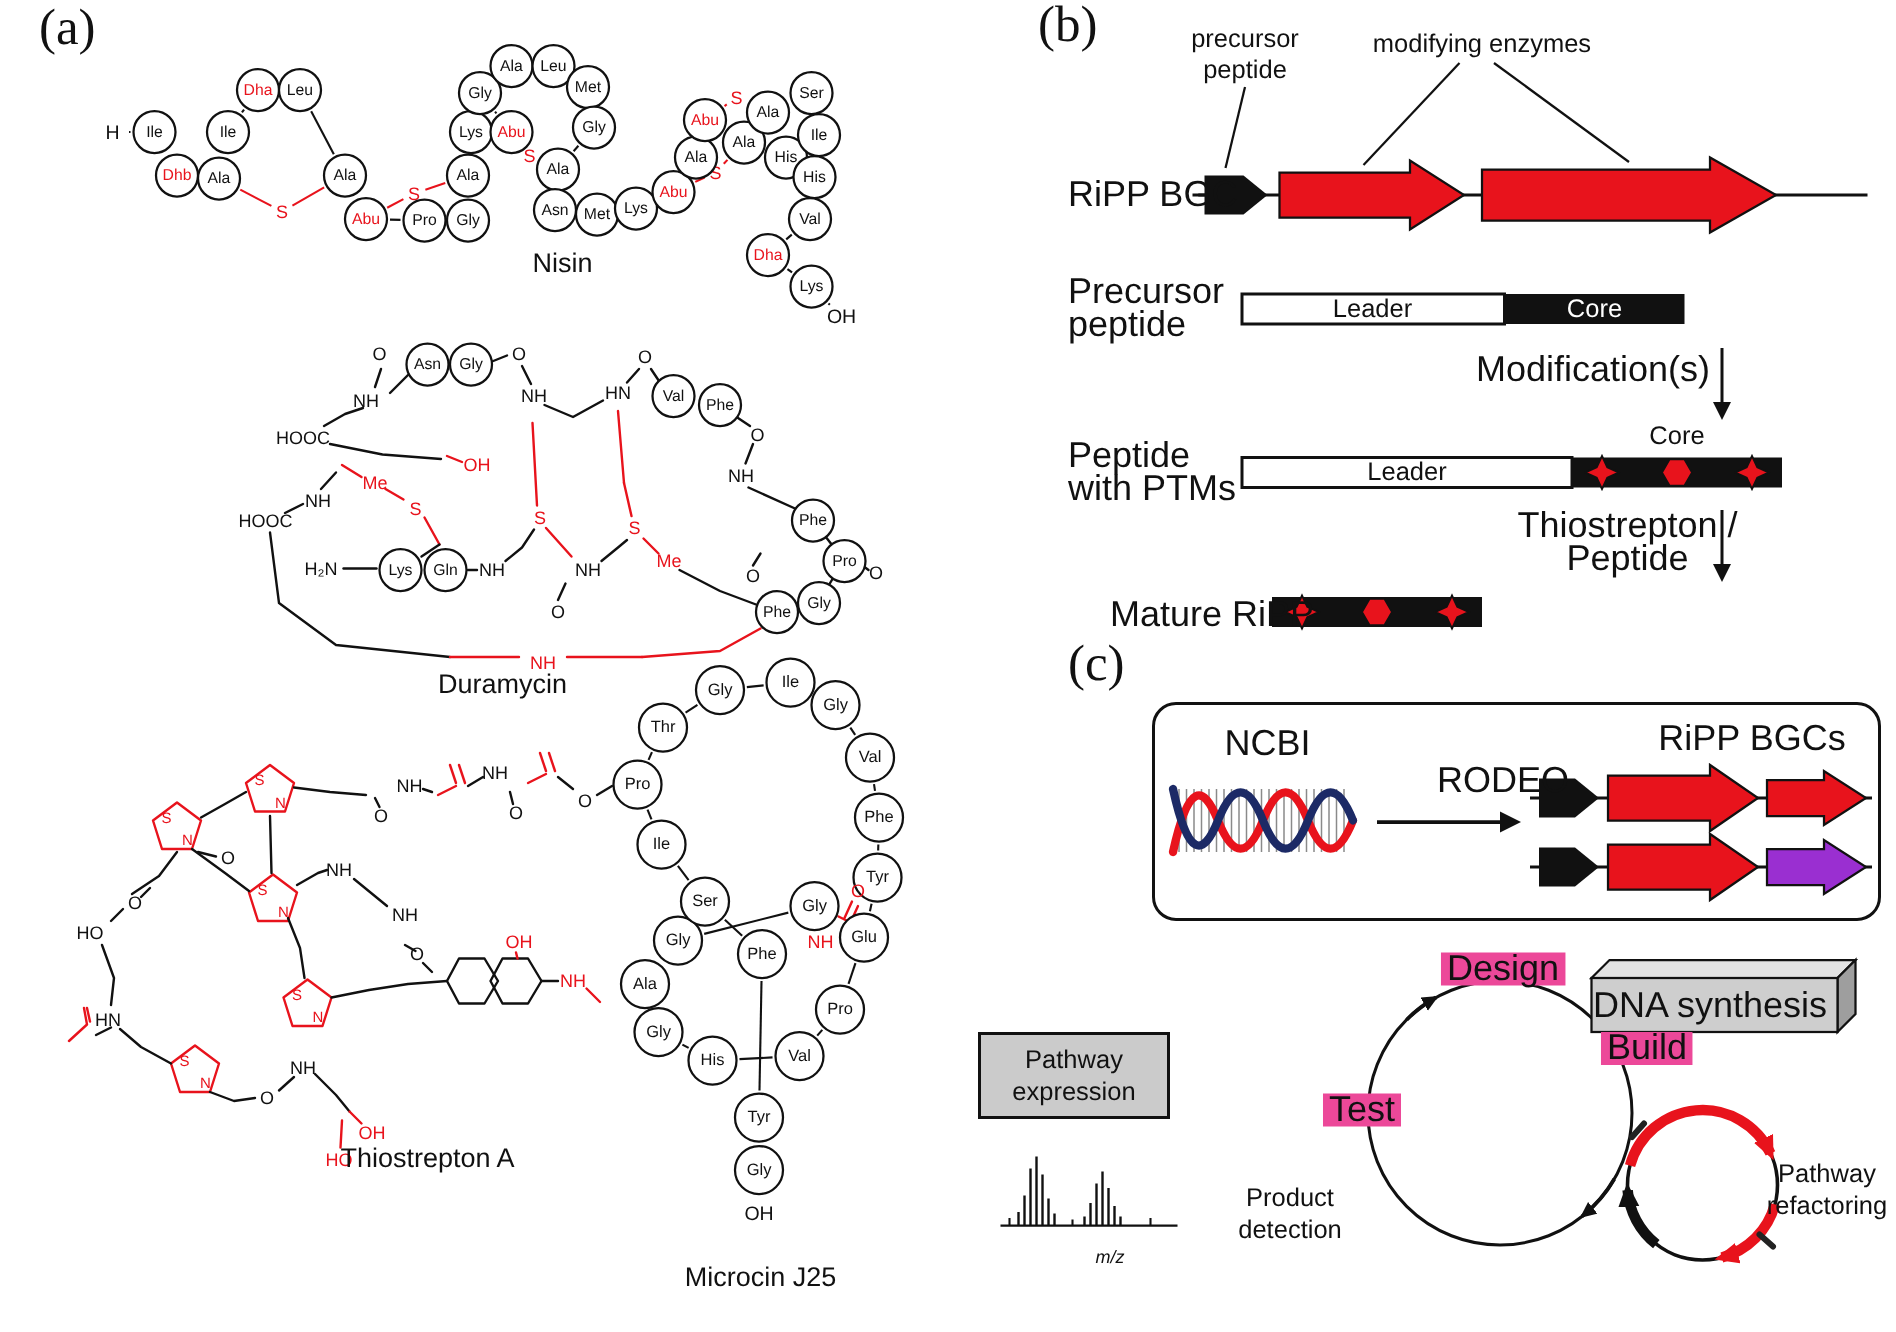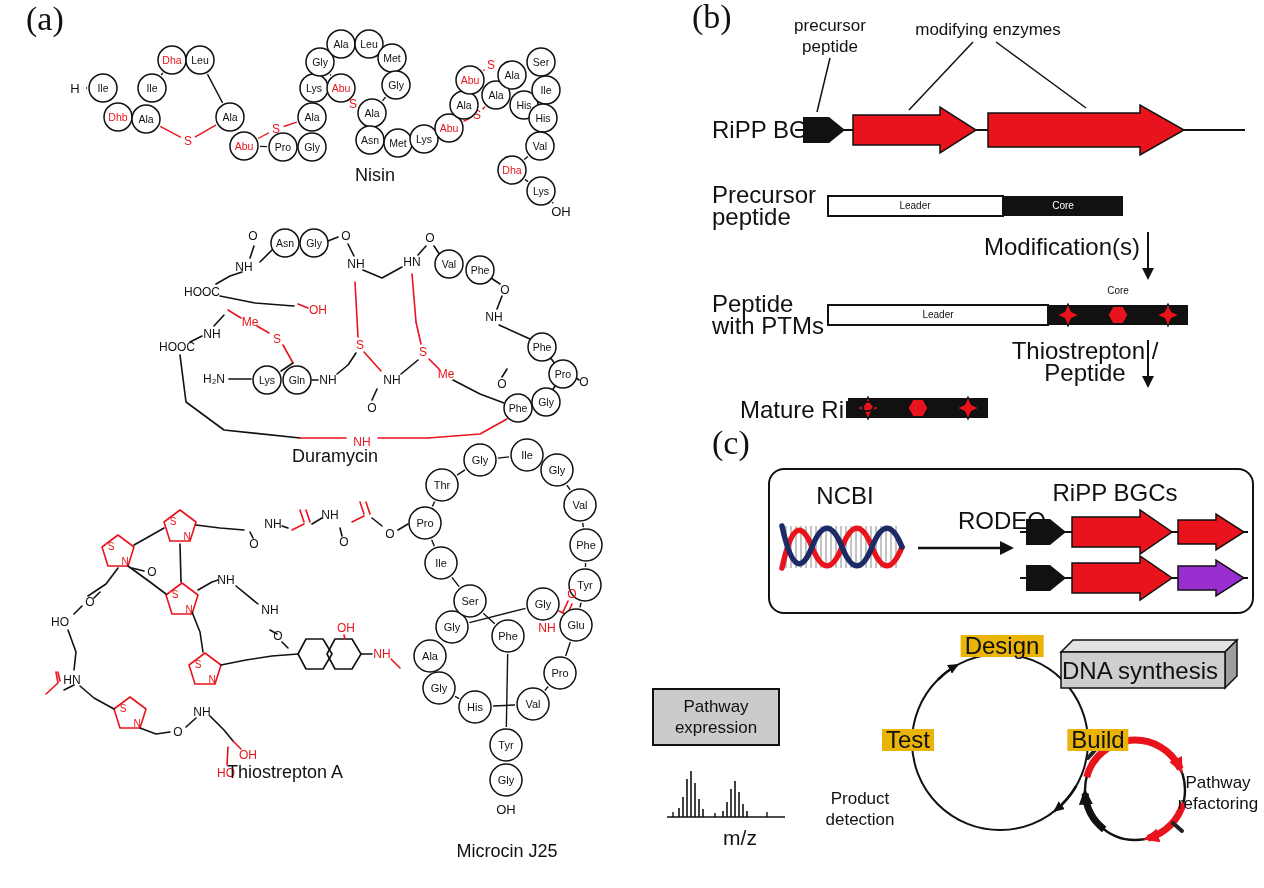--- a/index.html
+++ b/index.html
@@ -1,26 +1,26 @@
 <!DOCTYPE html>
 <html><head>
 <meta charset="utf-8">
 <style>
   body{margin:0;background:#fff}
   #canvas{position:relative;width:1264px;height:888px;background:#fff;font-family:"Liberation Sans",sans-serif;color:#111;overflow:hidden}
   svg{position:absolute;overflow:visible}
   .t{position:absolute;font-size:24px;color:#111;white-space:nowrap;line-height:22px}
   .c{transform:translate(-50%,-50%);text-align:center}
   .s17{font-size:17px;line-height:21px}
-  .s15{font-size:10px}
+  .s15{font-size:17px}
   .pl{font-family:"Liberation Serif",serif;font-size:34px}
-  .wbg{background:#eab308;padding:0 4px}
+  .wbg{background:#ec4899;padding:0 4px}
   .graybox{position:absolute;background:#cbcbcb;border:2px solid #111;display:flex;align-items:center;justify-content:center;text-align:center;font-size:17px;line-height:21px}
   .roundbox{position:absolute;border:2.5px solid #111;border-radius:16px;background:#fff}
-  .mz{font-size:21px}
+  .mz{font-style:italic;font-size:12px}
 </style>
 </head>
 <body>
 
 <div id="canvas">
 
   <div class="t pl" style="left:26px;top:8px">(a)</div>
   <div class="t pl" style="left:692px;top:6px">(b)</div>
   <div class="t pl" style="left:712px;top:432px">(c)</div>
 
@@ -516,24 +516,24 @@
       <line x1="76" y1="64" x2="76" y2="39" stroke="#111" stroke-width="1.6"></line>
       <line x1="80" y1="64" x2="80" y2="51" stroke="#111" stroke-width="1.6"></line>
       <line x1="84" y1="64" x2="84" y2="58" stroke="#111" stroke-width="1.6"></line>
       <line x1="10" y1="64" x2="10" y2="59" stroke="#111" stroke-width="1.4"></line>
       <line x1="52" y1="64" x2="52" y2="60" stroke="#111" stroke-width="1.4"></line>
       <line x1="104" y1="64" x2="104" y2="59" stroke="#111" stroke-width="1.4"></line>
     </svg>
 
   <div class="t c" style="left:845px;top:496px">NCBI</div>
   <div class="t c" style="left:1002px;top:521px">RODEO</div>
-  <div class="t c" style="left:1115px;top:493px">RiPP BGCs</div>
+  <div class="t c" style="left:1168px;top:493px">RiPP BGCs</div>
   <div class="t c wbg" style="left:1002px;top:646px">Design</div>
   <div class="t c wbg" style="left:908px;top:740px">Test</div>
-  <div class="t c wbg" style="left:1098px;top:740px">Build</div>
+  <div class="t c wbg" style="left:1098px;top:699px">Build</div>
   <div class="t c" style="left:1140px;top:671px">DNA synthesis</div>
   <div class="t c s17" style="left:1218px;top:793px">
     <div>Pathway</div>
     <div>refactoring</div>
   </div>
   <div class="t c s17" style="left:860px;top:809px">
     <div>Product</div>
     <div>detection</div>
   </div>
   <div class="t c mz" style="left:740px;top:838px">m/z</div>

